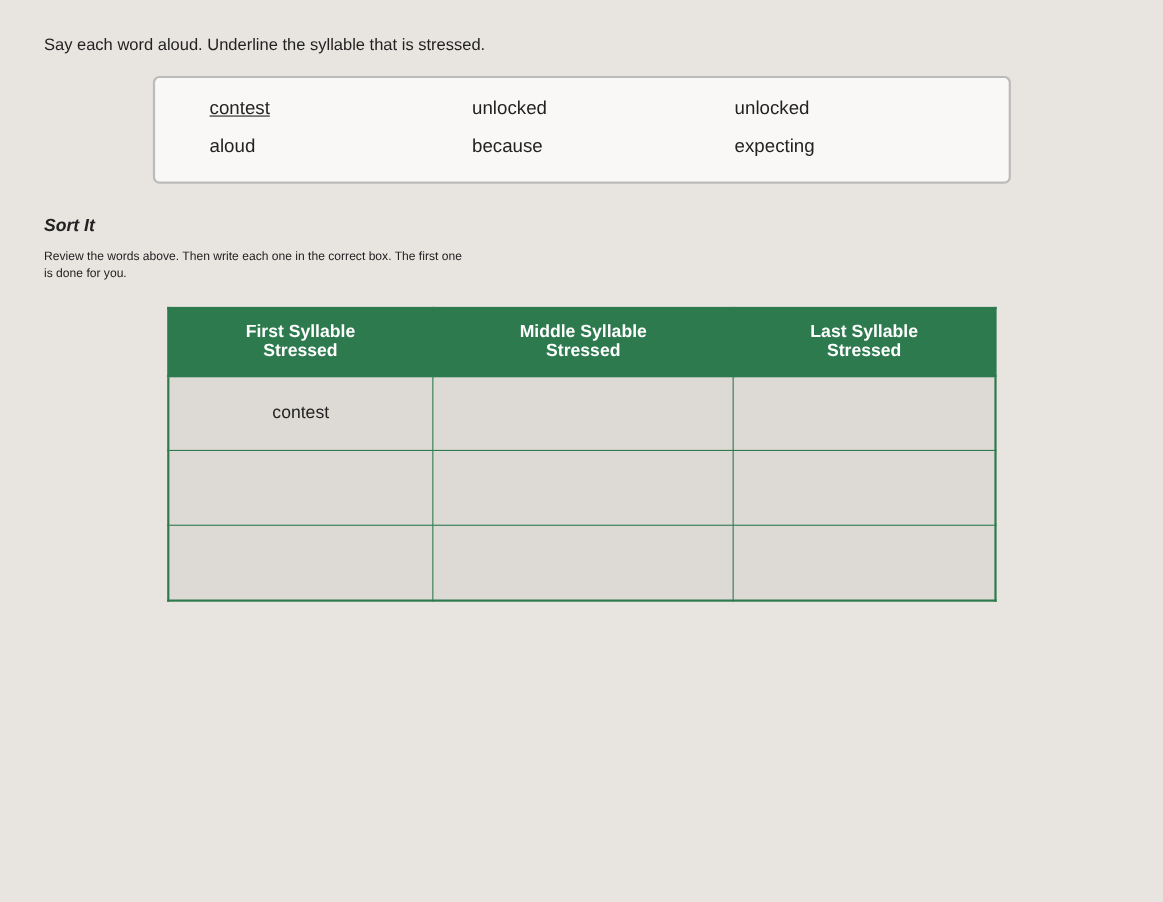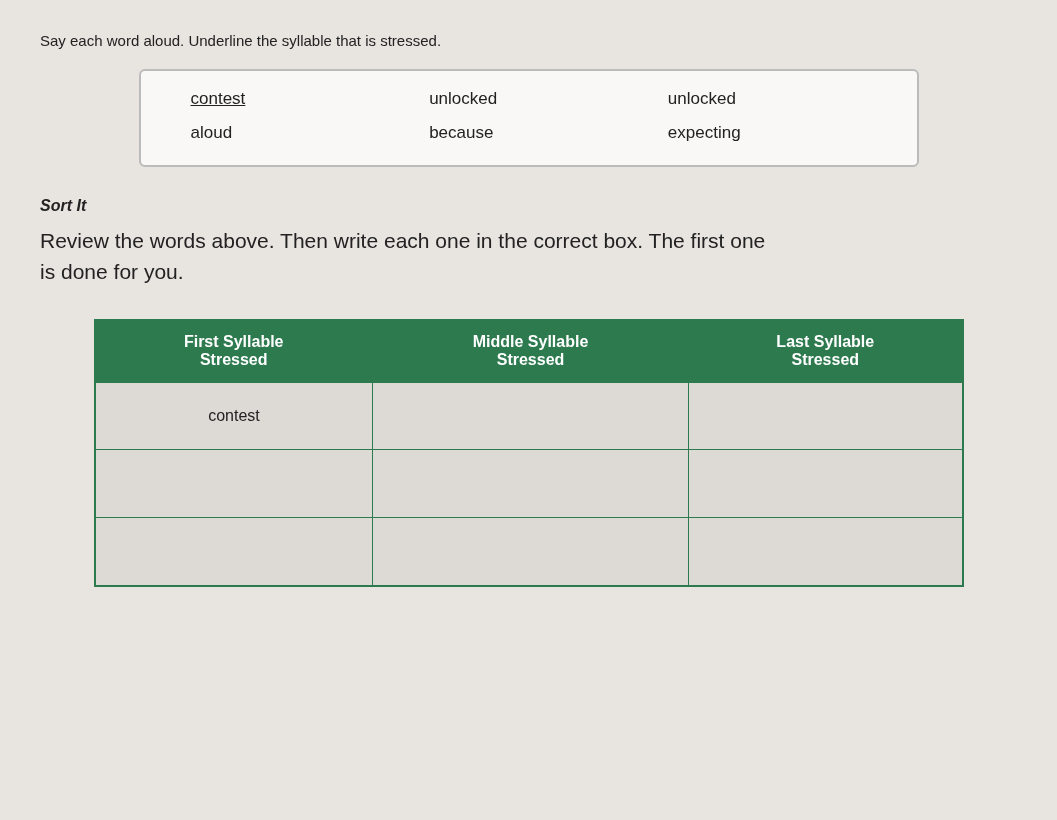--- a/index.html
+++ b/index.html
@@ -38,27 +38,27 @@
       font-weight: normal;
     }
     .section-title {
       font-size: 16px;
       font-weight: bold;
       font-style: italic;
       margin-bottom: 10px;
       margin-top: 0;
     }
     .sort-instructions {
-      font-size: 21px;
-      margin-bottom: 31px;
+      font-size: 11px;
+      margin-bottom: 21px;
       line-height: 1.5;
     }
     .sort-table-wrapper {
       margin: 0 auto;
-      width: 870px;
+      width: 754px;
     }
     .sort-table {
       width: 100%;
       border-collapse: collapse;
       border: 2px solid #2d7a4f;
     }
     .sort-table thead tr th {
       background-color: #2d7a4f;
       color: white;
       font-weight: bold;

